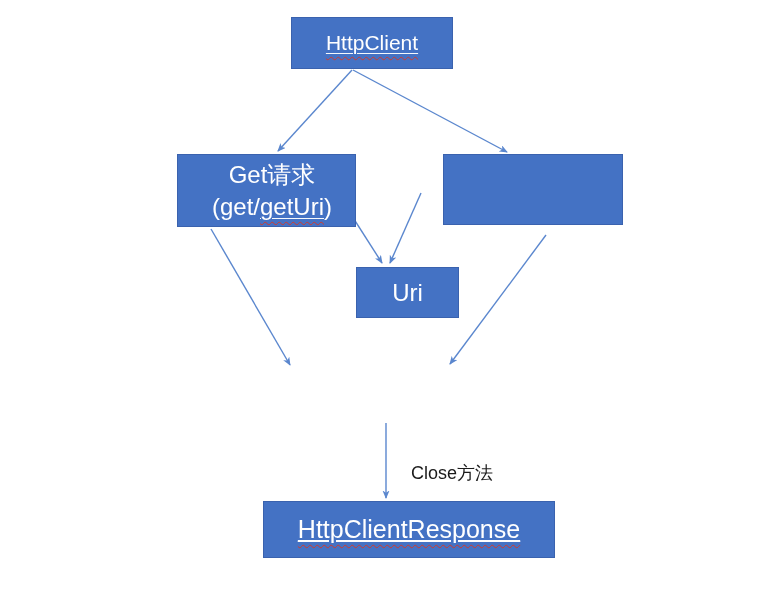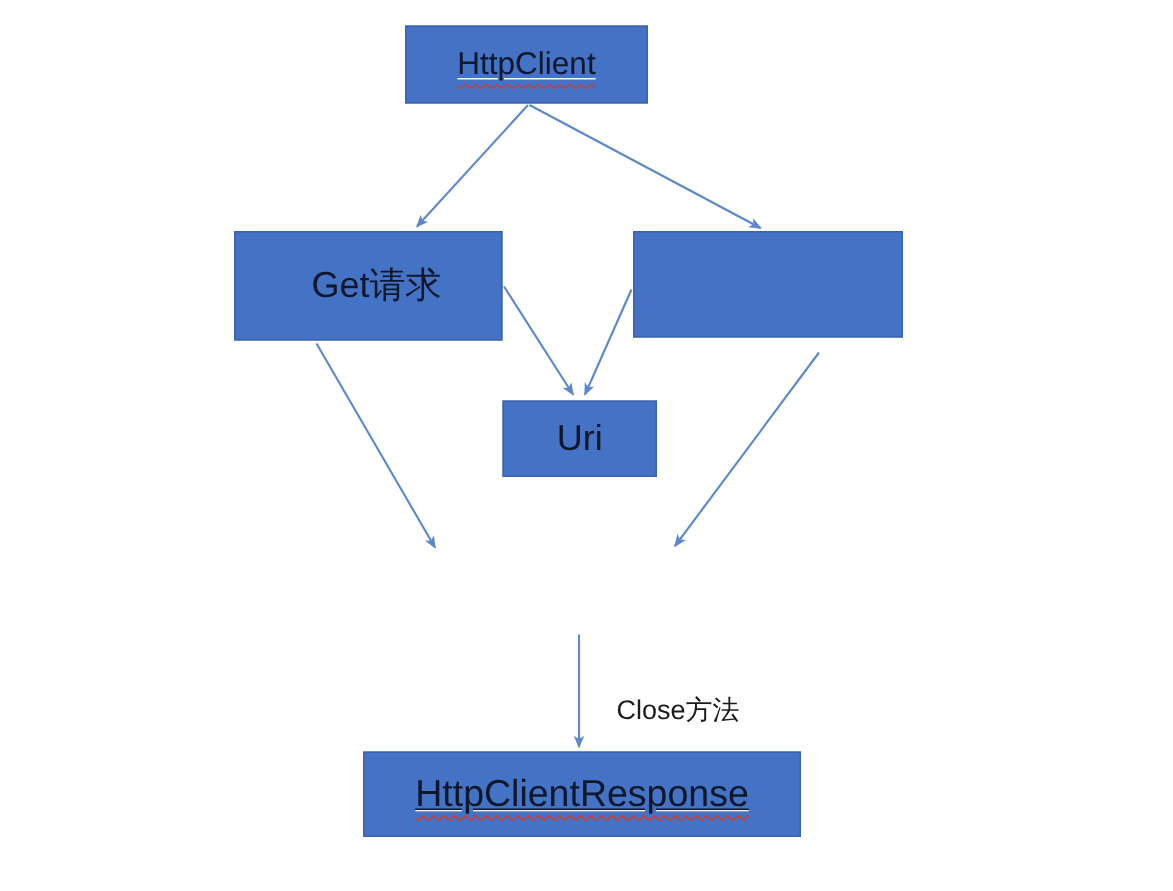--- a/index.html
+++ b/index.html
@@ -20,23 +20,24 @@
   }
   .node {
     position: absolute;
     background: #4472c4;
     border: 1.5px solid #3a62ae;
     box-sizing: border-box;
     display: flex;
     flex-direction: column;
     align-items: center;
     justify-content: center;
-    color: #0f172a;
+    color: #ffffff;
     text-align: center;
     line-height: 1.32;
+    margin-left: 21px;
   }
   .node-httpclient   { left: 270px; top: 17px;  width: 162px; height: 52px; font-size: 21px; }
   .node-get          { left: 156px; top: 154px; width: 179px; height: 73px; font-size: 24px; padding-left: 11px; }
   .node-post         { left: 422px; top: 154px; width: 180px; height: 71px; font-size: 24px; }
   .node-uri          { left: 335px; top: 267px; width: 103px; height: 51px; font-size: 24px; text-align: center; }
   .node-request      { left: 217px; top: 368px; width: 338px; height: 54px; font-size: 25px; }
   .node-response     { left: 242px; top: 501px; width: 292px; height: 57px; font-size: 25px; text-decoration: underline; }
   .squiggle {
     text-decoration: underline wavy #cf3a2e;
     text-decoration-thickness: 1px;
@@ -76,20 +77,21 @@
       <line x1="386" y1="423" x2="386" y2="498" marker-end="url(#arrow)"></line>
     </g>
   </svg>
 
   <div class="node node-httpclient">
     <span class="squiggle"><span class="white-ul">HttpClient</span></span>
   </div>
 
   <div class="node node-get">
     <span>Get请求</span>
+    <span><span>(get/</span><span class="squiggle"><span class="white-ul">getUri</span></span><span>)</span></span>
   </div>
 
   <div class="node node-post">
   </div>
 
   <div class="node node-uri">
     <span>Uri</span>
   </div>
 
 

